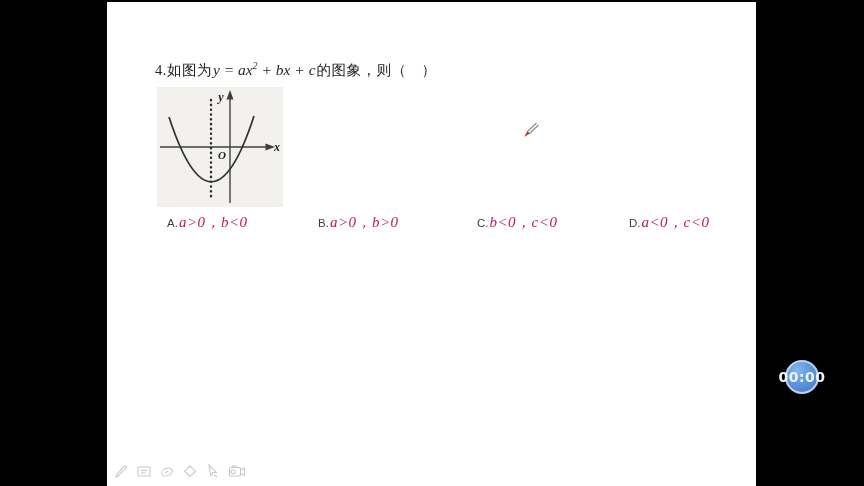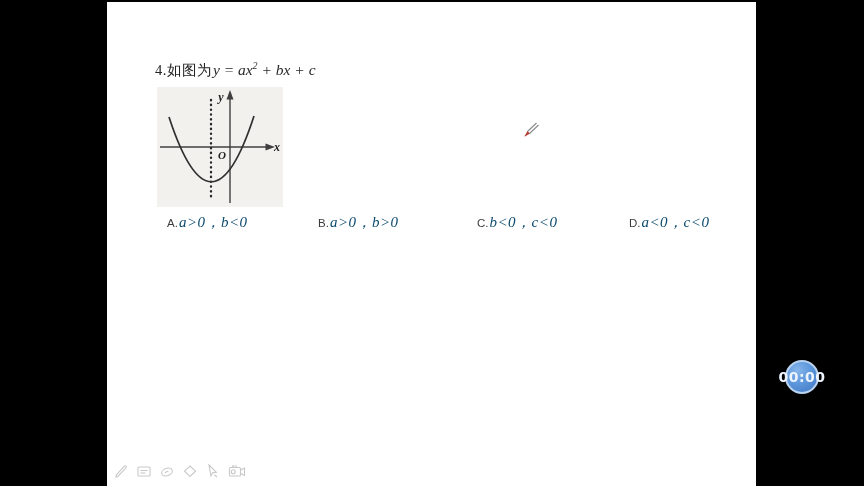--- a/index.html
+++ b/index.html
@@ -39,21 +39,21 @@
   .pen-cursor{position:absolute;left:415px;top:119px;width:18px;height:18px;}
   
   .options-row{position:absolute;left:0;top:211px;width:100%;height:24px;}
   .option{position:absolute;top:0;white-space:nowrap;display:flex;align-items:baseline;}
   .opt-label{
     font-family:"Liberation Sans",sans-serif;font-size:11.5px;color:#3c3c3c;
     margin-right:1px;
   }
   .opt-text{
     font-family:"Liberation Serif","DejaVu Serif",serif;
-    font-style:italic;font-size:15px;color:#0c4a6e;letter-spacing:.5px;
+    font-style:italic;font-size:15px;color:#be185d;letter-spacing:.5px;
   }
   .opt-a{left:60px;}.opt-b{left:211px;}.opt-c{left:370px;}.opt-d{left:522px;}
   
   .toolbar{
     position:absolute;left:6px;top:461px;display:flex;gap:7px;align-items:center;
   }
   .toolbar svg{display:block;}
   .tool{width:16px;height:16px;cursor:pointer;}
   
   .timer{
@@ -70,20 +70,21 @@
 </style>
 </head>
 <body>
 
 <div class="content">
 
   <div class="question">
     <span class="q-plain">4.</span>
       <span class="q-plain">如图为</span>
       <span class="q-math"><span>y = ax</span><sup>2</sup><span> + bx + c</span></span>
+      <span class="q-plain">的图象，则（　）</span>
   </div>
 
   <div class="graph">
     <svg width="126" height="120" viewBox="0 0 126 120">
 
       <line x1="3" y1="60" x2="112" y2="60" stroke="#3f3f3f" stroke-width="1.4"></line>
       <polygon points="118,60 108.5,56.5 108.5,63.5" fill="#3f3f3f"></polygon>
 
       <line x1="73" y1="116" x2="73" y2="9" stroke="#3f3f3f" stroke-width="1.4"></line>
       <polygon points="73,3 69.5,12.5 76.5,12.5" fill="#3f3f3f"></polygon>

